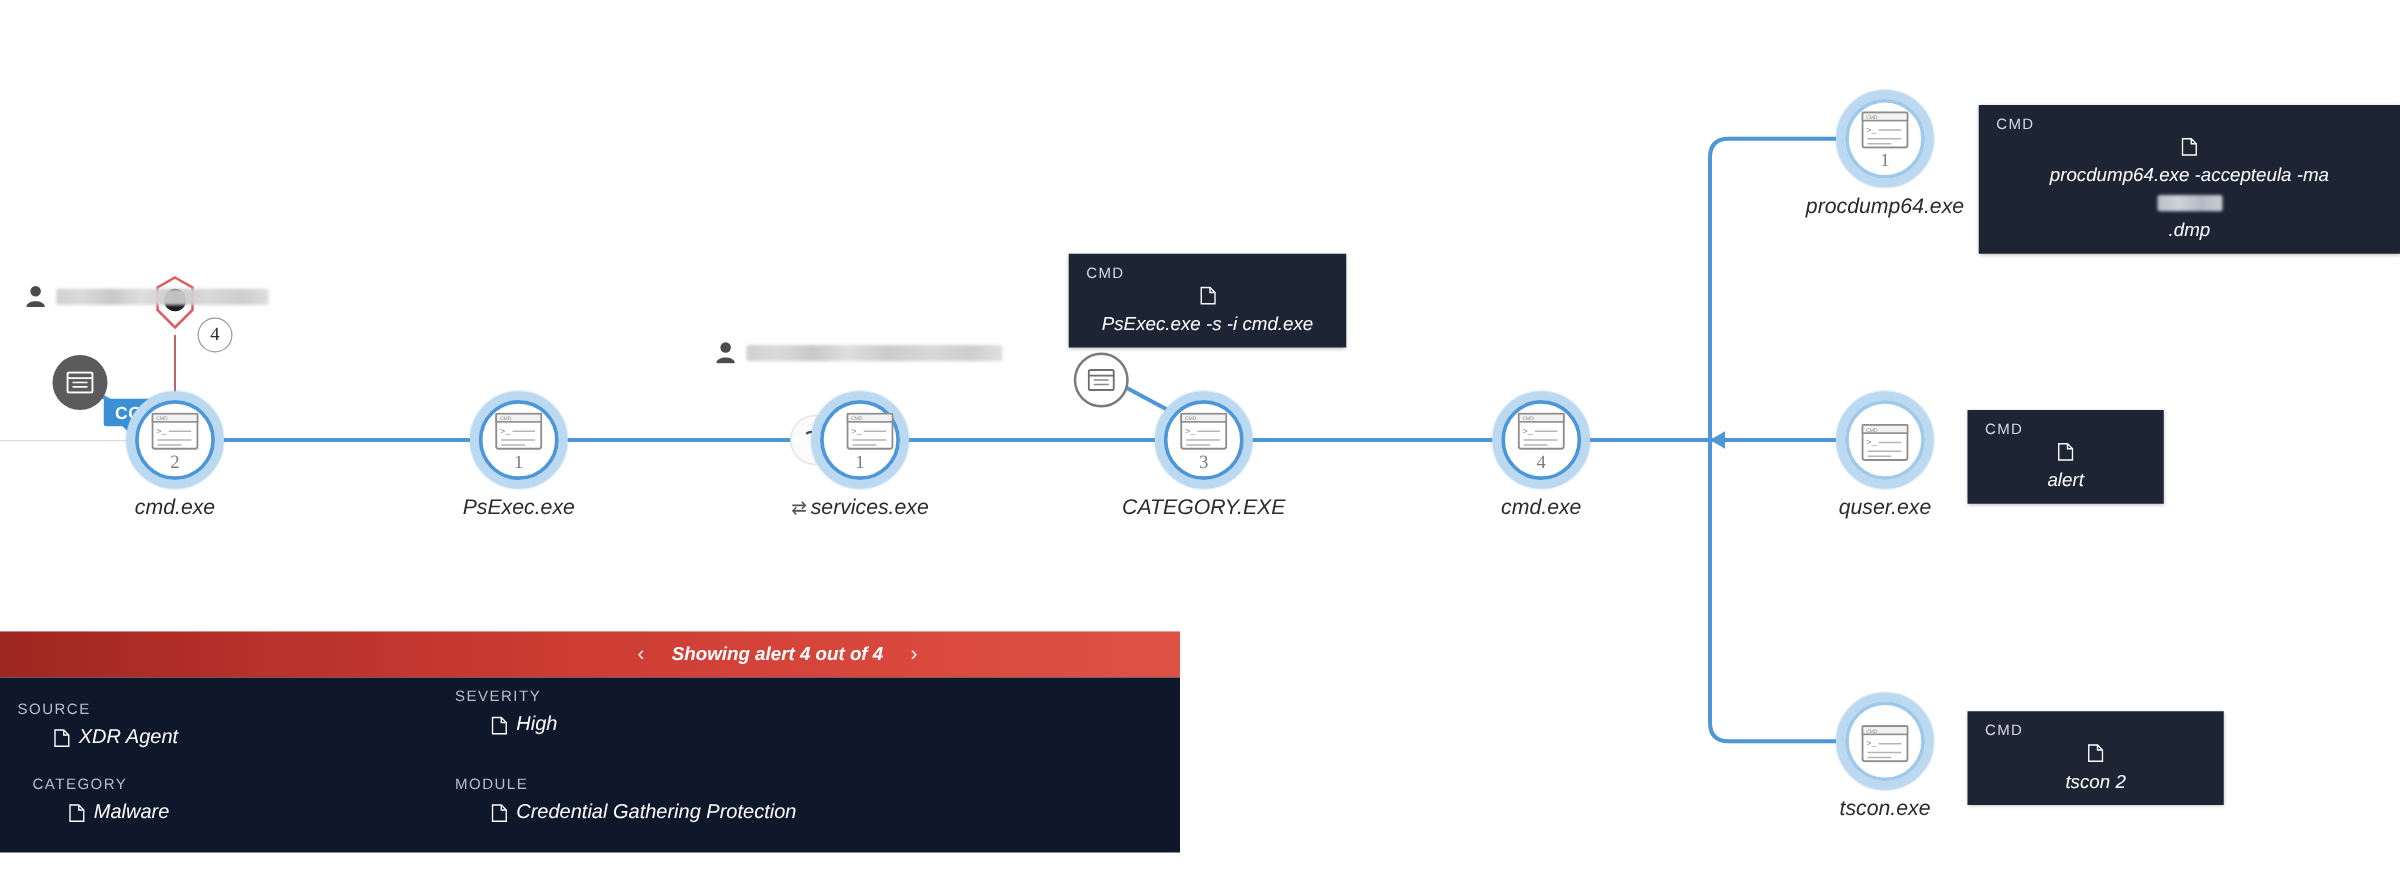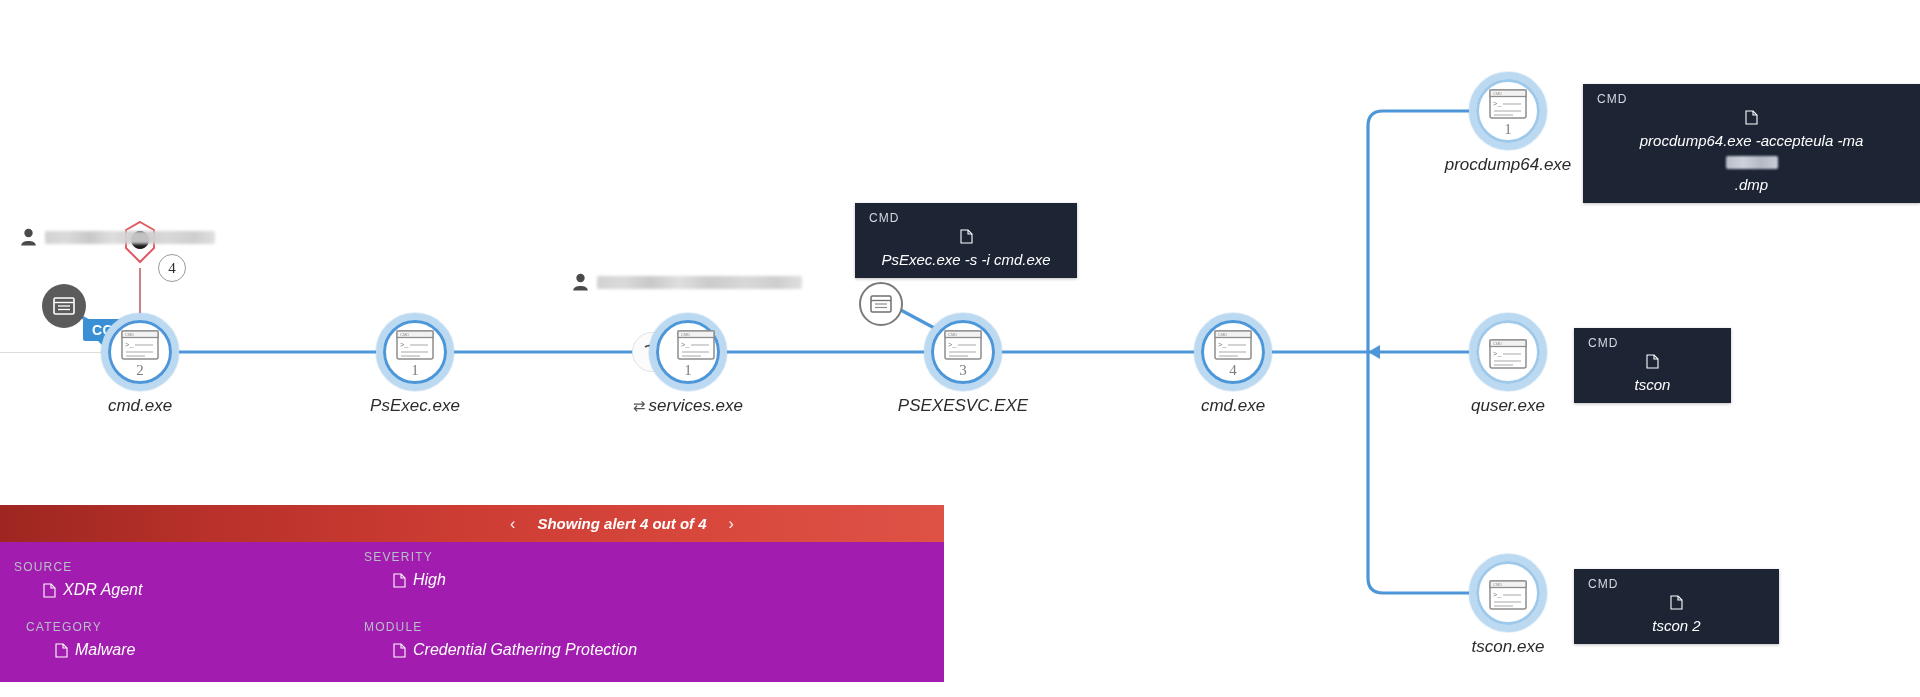--- a/index.html
+++ b/index.html
@@ -201,21 +201,21 @@
     display: flex; align-items: center; gap: 22px;
     font-size: 15px; font-style: italic; font-weight: 700;
     transform: translateX(150px);
   }
   #alert-header .arrow {
     font-size: 16px; font-style: normal; font-weight: 400;
     cursor: pointer;
     opacity: .95;
   }
   #alert-body {
-    background: #a21caf;
+    background: #0f172a;
     height: 140px;
     padding: 22px 0 0 0;
     position: relative;
   }
   .field {
     position: absolute;
     color: #ffffff;
   }
   .field .k {
     font-size: 12px;
@@ -398,21 +398,21 @@
         <rect x="1" y="1" width="36" height="6.5" fill="#f2f2f2" stroke="#8d8d8d" stroke-width="1.3"></rect>
         <text x="4" y="6.3" font-size="4" fill="#8d8d8d" font-family="Liberation Sans, sans-serif">CMD</text>
         <text x="4" y="17" font-size="7" fill="#6f6f6f" font-family="Liberation Mono, monospace">&gt;_</text>
         <line x1="14" y1="15" x2="32" y2="15" stroke="#b5b5b5" stroke-width="1.2"></line>
         <line x1="5" y1="22" x2="32" y2="22" stroke="#b5b5b5" stroke-width="1.2"></line>
         <line x1="5" y1="26" x2="24" y2="26" stroke="#b5b5b5" stroke-width="1.2"></line>
       </svg>
     </div>
     <div class="count">3</div>
     <div class="caption">
-      <span>PSEXESVC.EXE</span>
+      <span>CATEGORY.EXE</span>
     </div>
   </div>
 
   <div class="node" style="left:1233px;top:352px;">
     <div class="halo"></div>
     <div class="ring"></div>
     <div class="glyph">
       <svg width="38" height="30" viewBox="0 0 38 30">
         <rect x="1" y="1" width="36" height="28" rx="2" fill="#ffffff" stroke="#8d8d8d" stroke-width="1.5"></rect>
         <rect x="1" y="1" width="36" height="6.5" fill="#f2f2f2" stroke="#8d8d8d" stroke-width="1.3"></rect>
@@ -513,21 +513,21 @@
     </div>
   </div>
 
   <div class="cmd-card" style="left:1574px;top:328px;width:157px;">
     <div class="cmd-label">CMD</div>
     <div class="cmd-line">
       <svg width="13" height="15" viewBox="0 0 13 15">
         <path d="M1 1 H8 L12 5 V14 H1 Z" fill="none" stroke="#ffffff" stroke-width="1.1"></path>
         <path d="M8 1 V5 H12" fill="none" stroke="#ffffff" stroke-width="1.1"></path>
       </svg>
-      <span>tscon</span>
+      <span>alert</span>
     </div>
   </div>
 
   <div class="cmd-card" style="left:1574px;top:569px;width:205px;">
     <div class="cmd-label">CMD</div>
     <div class="cmd-line">
       <svg width="13" height="15" viewBox="0 0 13 15">
         <path d="M1 1 H8 L12 5 V14 H1 Z" fill="none" stroke="#ffffff" stroke-width="1.1"></path>
         <path d="M8 1 V5 H12" fill="none" stroke="#ffffff" stroke-width="1.1"></path>
       </svg>

